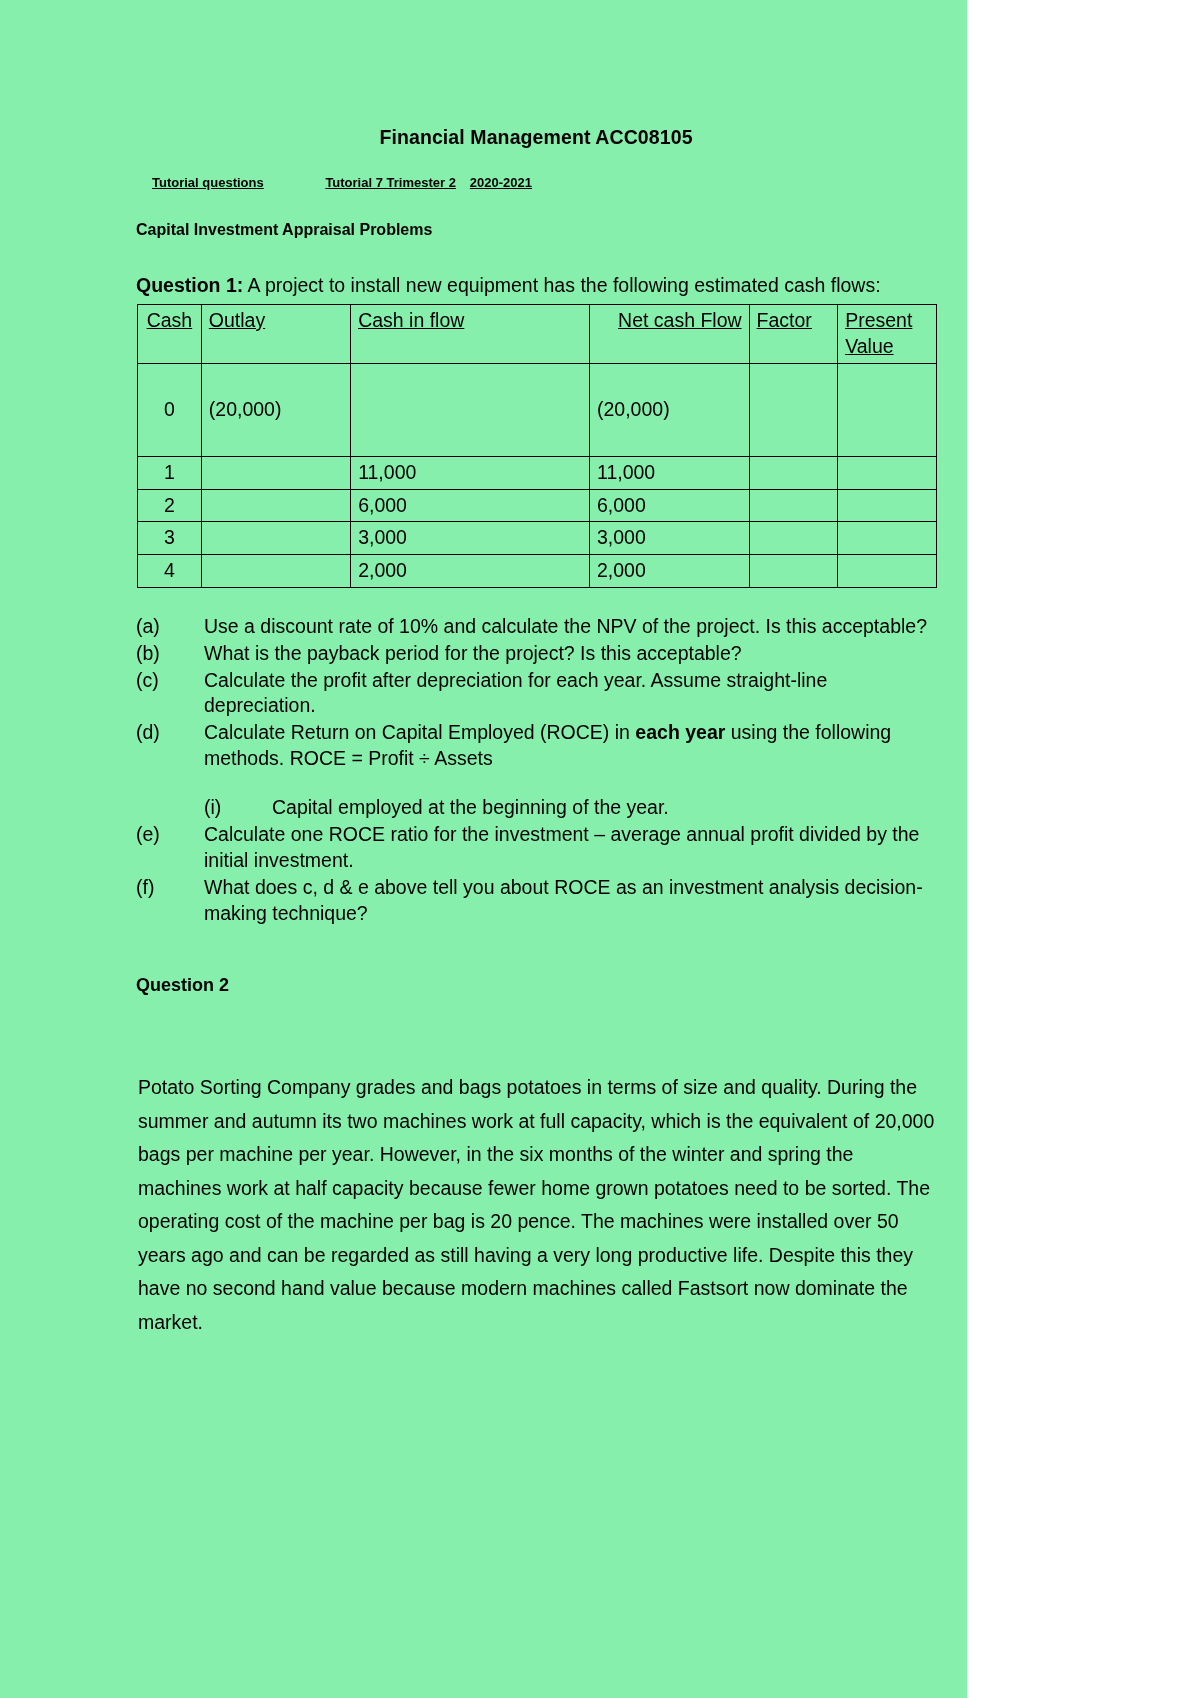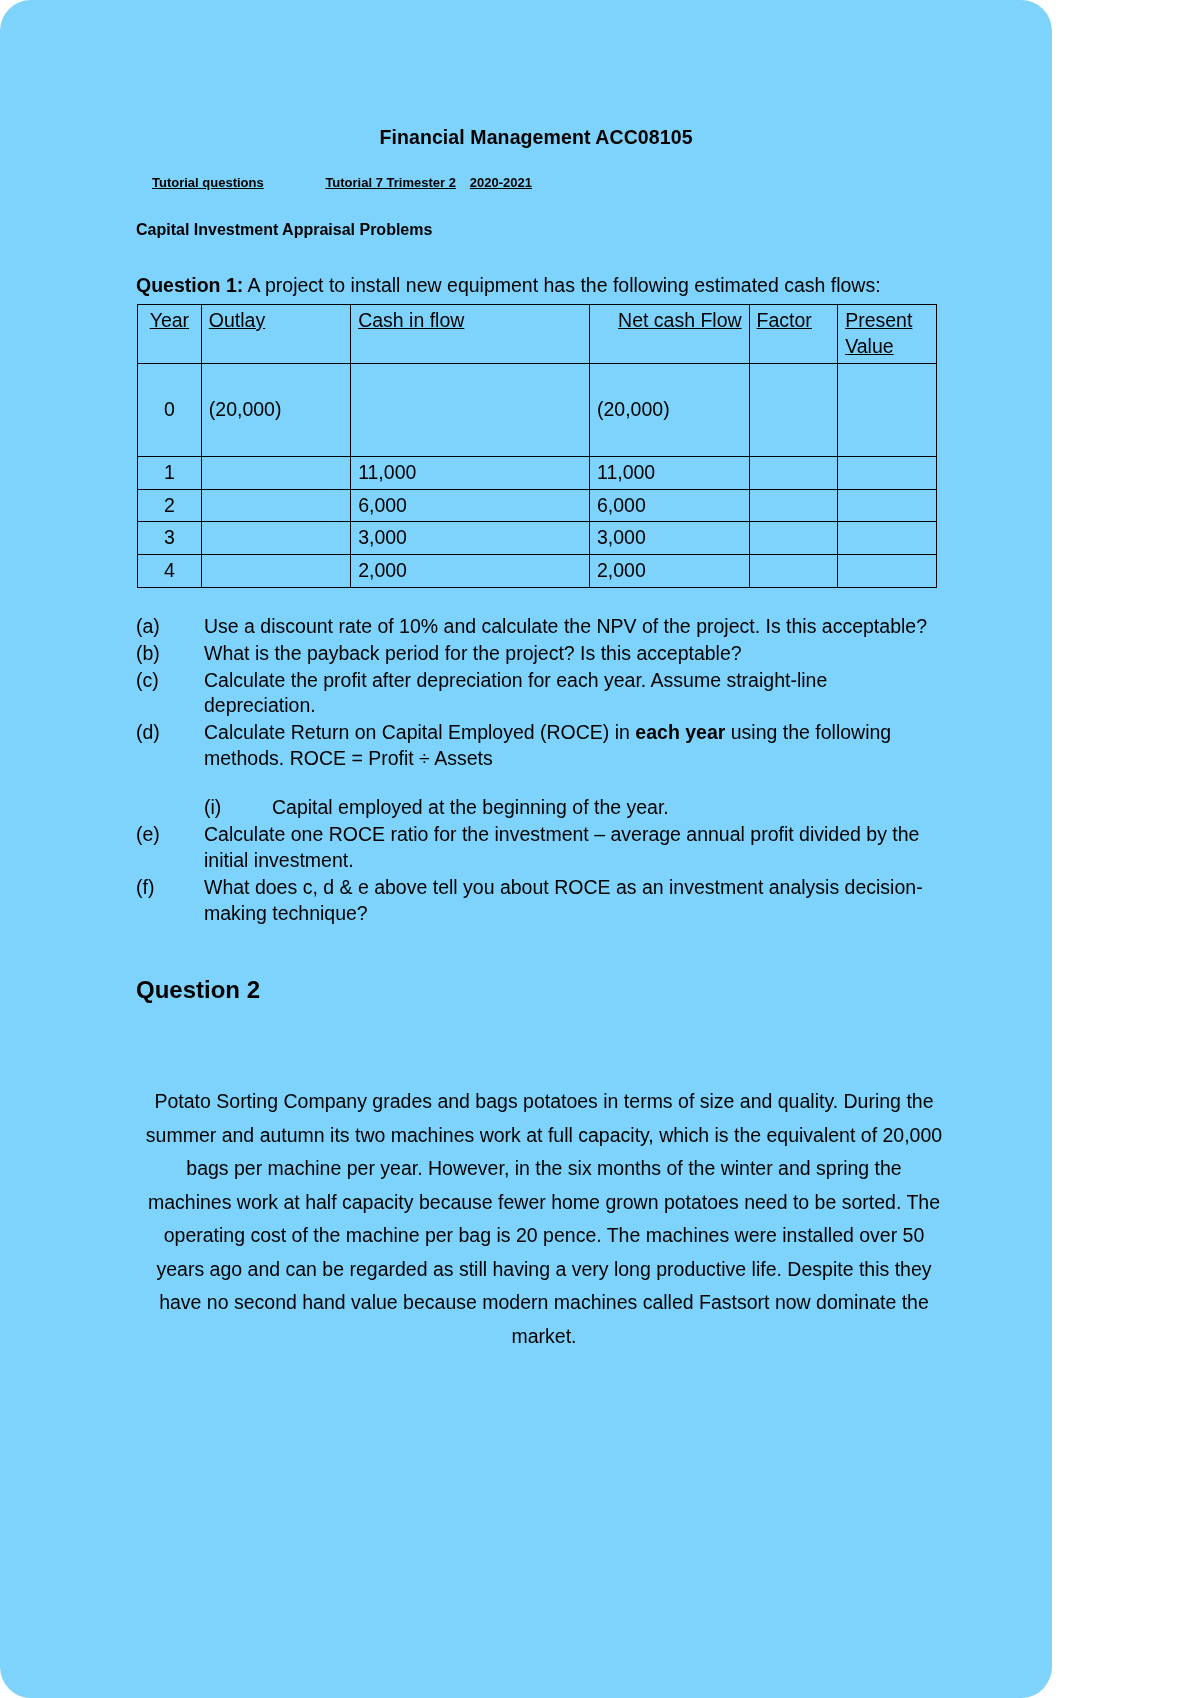--- a/index.html
+++ b/index.html
@@ -8,26 +8,25 @@
     padding: 0;
     background: #ffffff;
   }
   body {
     font-family: "Liberation Sans", sans-serif;
     color: #000000;
     -webkit-font-smoothing: none;
   }
   .page {
     position: relative;
-    width: 1052px;
+    width: 967px;
     height: 1698px;
-    background: #7dd3fc;
+    background: #86efac;
     box-sizing: border-box;
     overflow: hidden;
-    border-radius: 31px;
   }
   .content {
     position: absolute;
     left: 136px;
     top: 126px;
     width: 800px;
   }
 
   
   .doc-title {
@@ -114,33 +113,33 @@
   .li.sub {
     margin-left: 68px;
   }
   .li.sub .marker { width: 68px; }
   .spacer-sm { height: 22px; }
 
   b.inline-bold { font-weight: bold; }
 
   
   .q2-heading {
-    font-size: 24px;
+    font-size: 18px;
     font-weight: bold;
     margin: 0;
     line-height: 1.3;
   }
   .gap-q2-top { height: 46px; }
   .gap-q2-bottom { height: 72px; }
   .body-para {
     font-size: 19.5px;
     line-height: 1.72;
-    margin: 8px;
+    margin: 2px;
     width: 800px;
-    text-align: center;
+    text-align: left;
   }
 </style>
 </head>
 <body>
 
 <div class="page">
   <div class="content">
 
     <div class="doc-title">Financial Management ACC08105</div>
 
@@ -154,21 +153,21 @@
       <colgroup>
         <col class="col-year">
           <col class="col-outlay">
           <col class="col-cashin">
           <col class="col-net">
           <col class="col-factor">
           <col class="col-pv">
       </colgroup>
       <tbody>
         <tr>
-          <td class="hdr col-year"><u>Year</u></td>
+          <td class="hdr col-year"><u>Cash</u></td>
           <td class="hdr col-outlay"><u>Outlay</u></td>
           <td class="hdr col-cashin"><u>Cash in flow</u></td>
           <td class="hdr col-net"><u>Net cash Flow</u></td>
           <td class="hdr col-factor"><u>Factor</u></td>
           <td class="hdr col-pv"><u>Present Value</u></td>
         </tr>
 
         <tr class="row-zero">
           <td class="col-year">0</td>
           <td class="col-outlay num-right">(20,000)</td>

